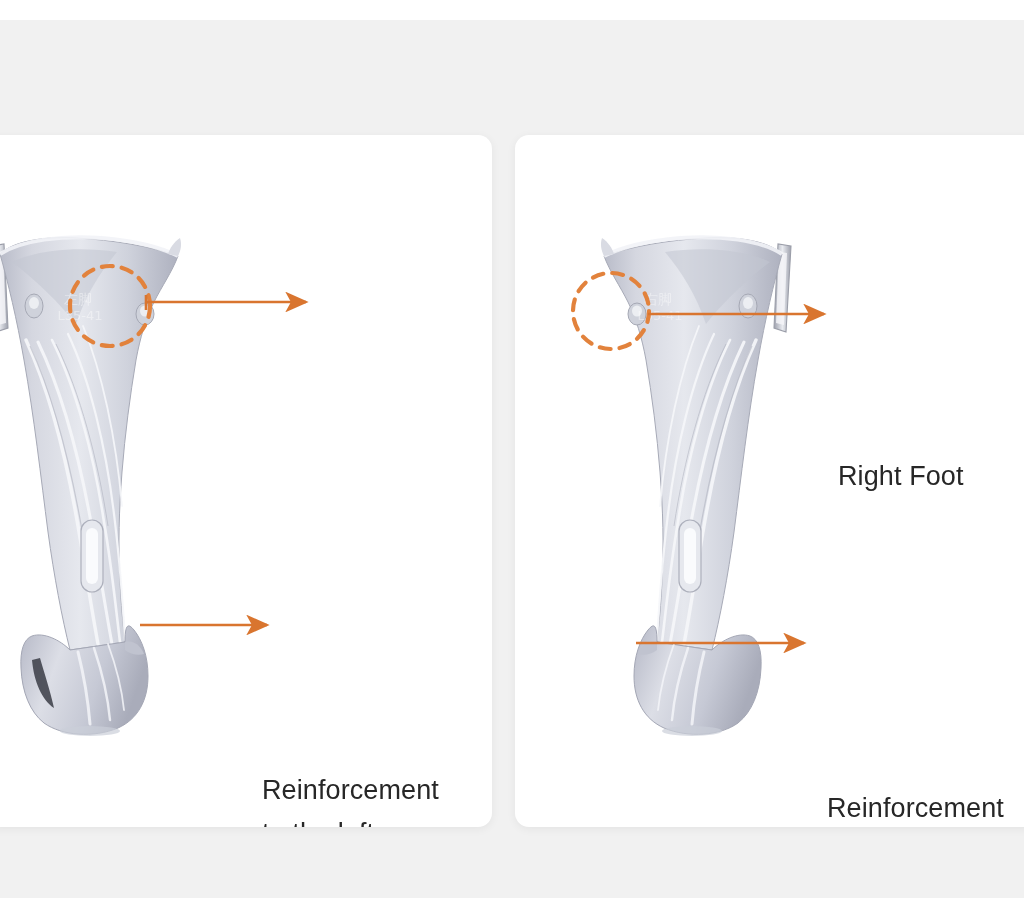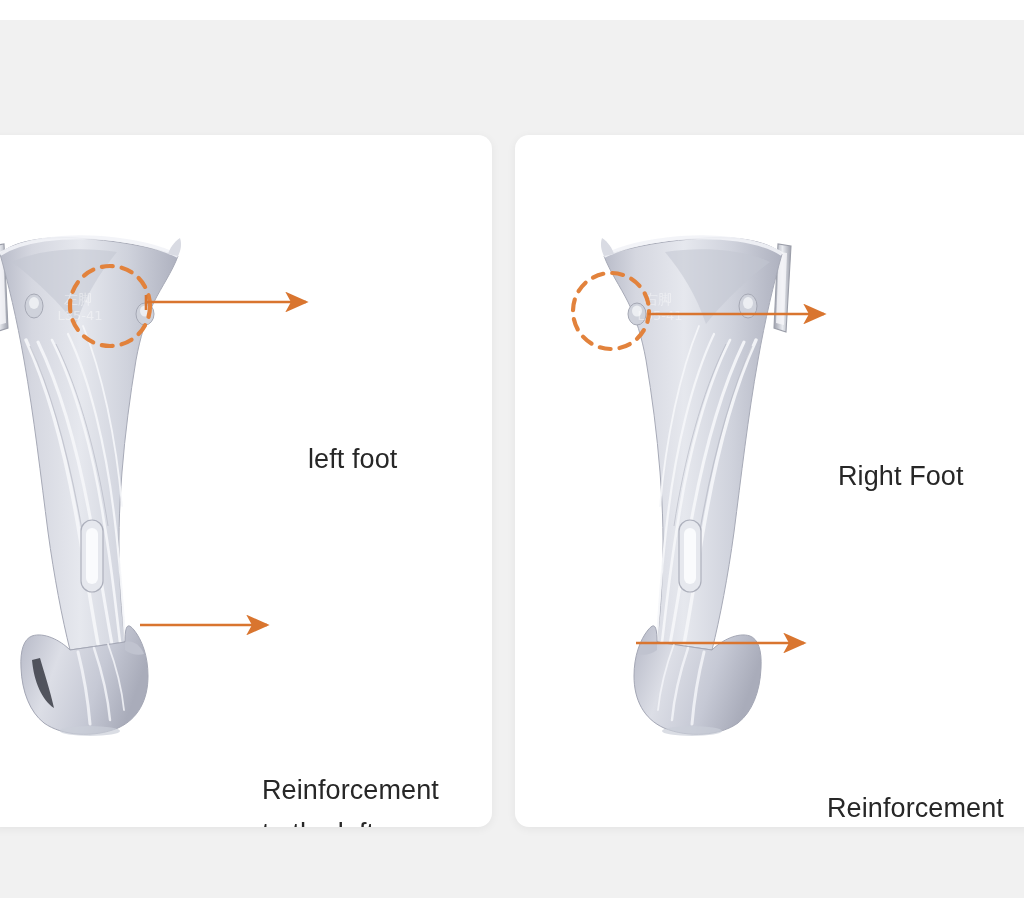--- a/index.html
+++ b/index.html
@@ -174,21 +174,20 @@
           <line x1="160" y1="167" x2="320" y2="167" stroke="#D9752F" stroke-width="2.6" marker-end="url(#arrowheadL)"></line>
           <line x1="160" y1="160" x2="160" y2="175" stroke="#D9752F" stroke-width="2.6"></line>
         </g>
 
         <g>
           <line x1="154" y1="490" x2="281" y2="490" stroke="#D9752F" stroke-width="2.6" marker-end="url(#arrowheadL)"></line>
         </g>
       </svg>
     </div>
 
-    <div class="label" id="lbl-left-foot">left foot</div>
 
     <div class="label" id="lbl-reinf-left">Reinforcement
 to the left</div>
   </div>
 
   <div class="card" id="card-right">
 
     <div class="product-wrap">
       <svg class="product-svg" id="prod-right" viewBox="0 0 240 520">
         <defs>

